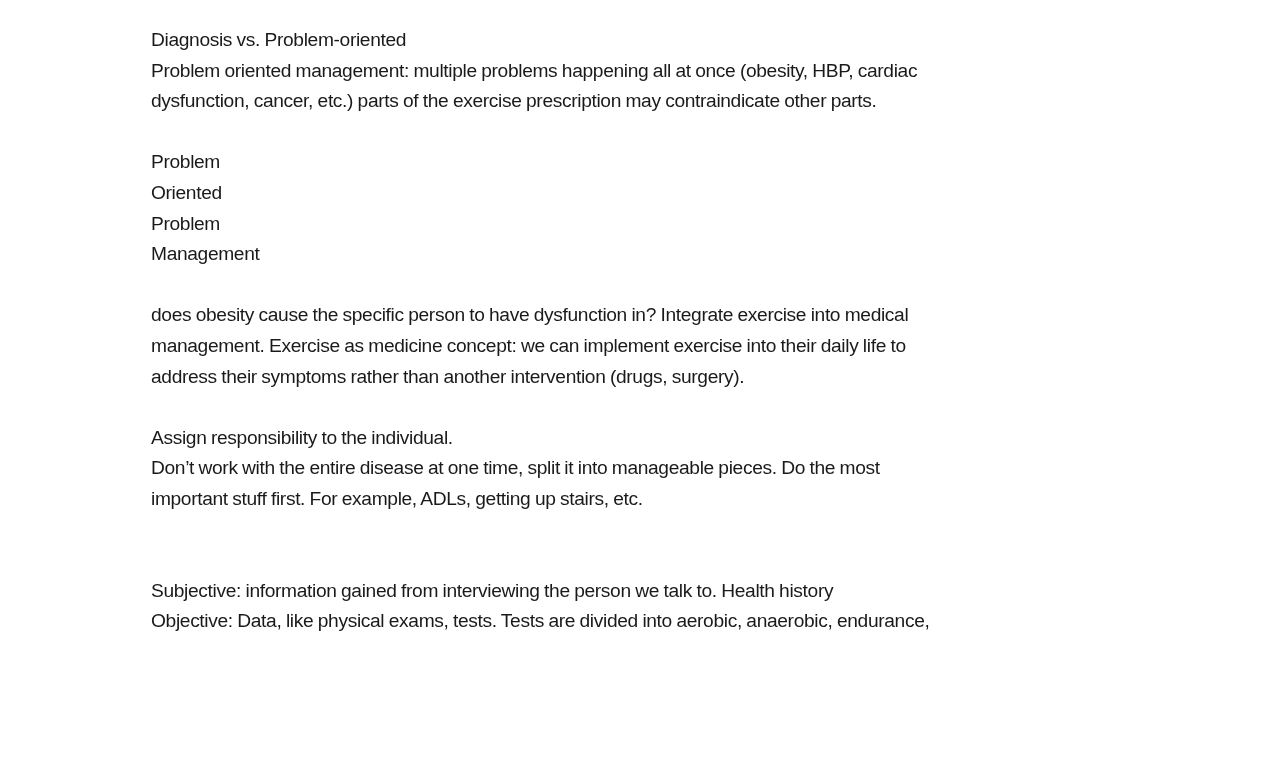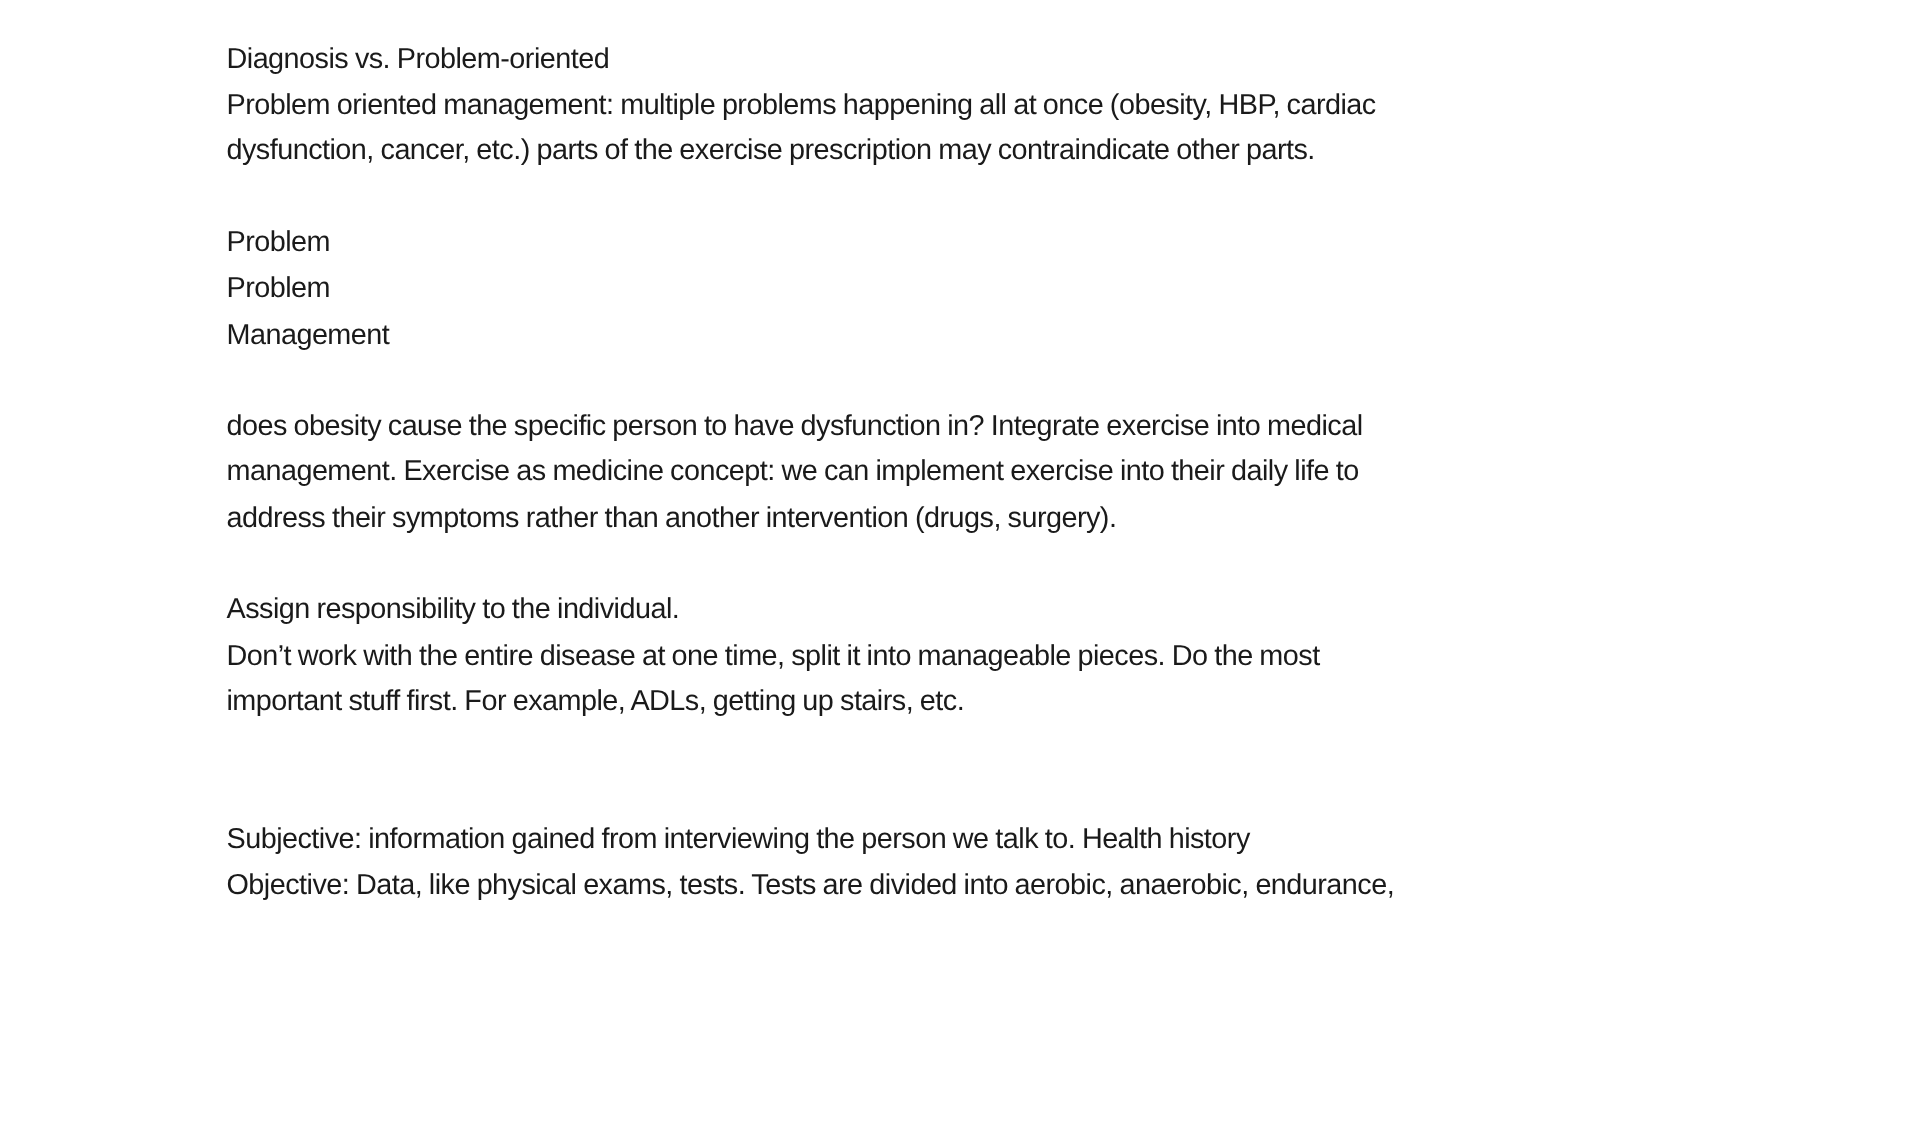--- a/index.html
+++ b/index.html
@@ -51,20 +51,21 @@
     <div class="para">
       <div class="line">Diagnosis vs. Problem-oriented</div>
       <div class="line">Problem oriented management: multiple problems happening all at once (obesity, HBP, cardiac</div>
       <div class="line">dysfunction, cancer, etc.) parts of the exercise prescription may contraindicate other parts.</div>
     </div>
 
     <div class="blank"></div>
 
     <div class="para">
       <div class="line">Problem</div>
+      <div class="line">Oriented</div>
       <div class="line">Problem</div>
       <div class="line">Management</div>
     </div>
 
     <div class="blank"></div>
 
     <div class="para">
       <div class="line">does obesity cause the specific person to have dysfunction in? Integrate exercise into medical</div>
       <div class="line">management. Exercise as medicine concept: we can implement exercise into their daily life to</div>
       <div class="line">address their symptoms rather than another intervention (drugs, surgery).</div>

